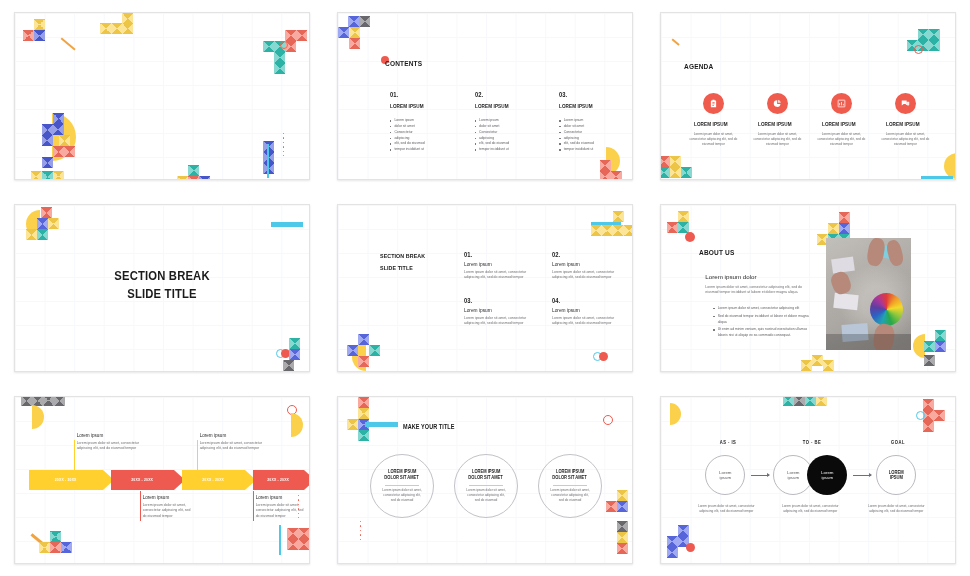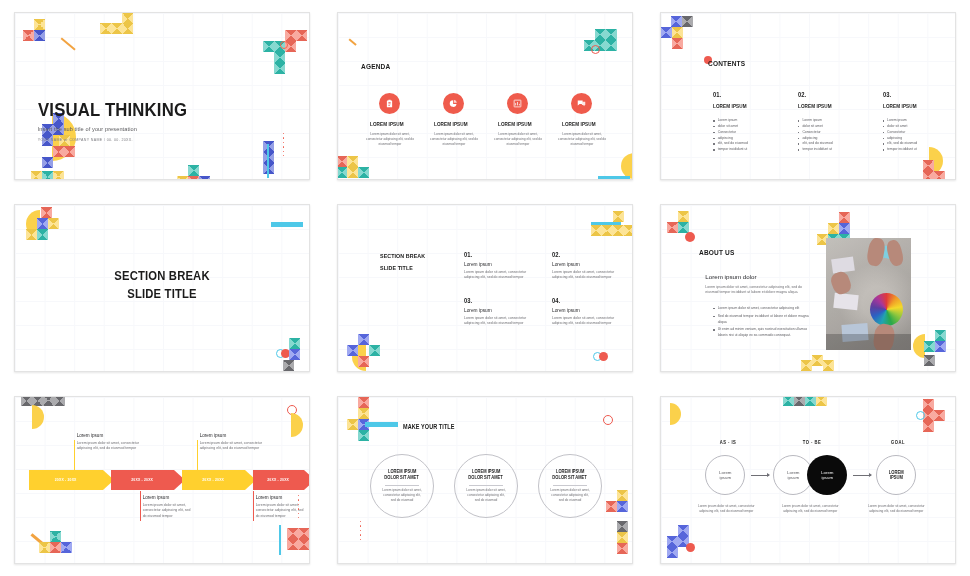--- a/index.html
+++ b/index.html
@@ -189,116 +189,20 @@
     <div class="bar" style="left:252px;top:131px;width:2.6px;height:34px;background:#4EC8E8;"></div>
     <div class="dotcol" style="left:268px;top:120px;">
       <span></span>
           <span></span>
           <span></span>
           <span></span>
           <span></span>
           <span></span>
     </div>
 
-    <div style="position:absolute;left:23px;top:86px;">
-      <div class="t-hero">VISUAL THINKING</div>
-      <div class="t-sub" style="margin-top:5px;">Insert the sub title of your presentation</div>
-      <div class="t-meta" style="margin-top:6px;">YOUR NAME or COMPANY NAME  /  00. 00. 20XX.</div>
-    </div>
-   </div>
-  </div>
-
-  <div class="cell">
-   <div class="slide">
-    <div class="grid"></div>
-
-    <div class="slash" style="left:10px;top:28px;width:9px;height:2.4px;background:#F2A341;transform:rotate(40deg);"></div>
-
-    <div class="blk" style="left:257px;top:16px;width:11px;height:11px;">
-          <i style="--c:#2FBDAE"></i>
-        </div>
-    <div class="blk" style="left:246px;top:27px;width:11px;height:11px;">
-          <i style="--c:#2FBDAE"></i>
-        </div>
-    <div class="blk" style="left:257px;top:27px;width:11px;height:11px;">
-          <i style="--c:#2FBDAE"></i>
-        </div>
-    <div class="blk" style="left:268px;top:27px;width:11px;height:11px;">
-          <i style="--c:#2FBDAE"></i>
-        </div>
-    <div class="blk" style="left:268px;top:16px;width:11px;height:11px;">
-          <i style="--c:#2FBDAE"></i>
-        </div>
-    <div class="ring" style="left:253px;top:32px;width:9px;height:9px;border:1.4px solid #EE5A4F;"></div>
-
-    <div class="t-head" style="position:absolute;left:23px;top:49px;">AGENDA</div>
-
-    <div style="position:absolute;left:20px;top:80px;width:256px;display:flex;">
-
-      <div style="width:64px;display:flex;flex-direction:column;align-items:center;">
-        <div style="width:21px;height:21px;border-radius:50%;background:#EF5B4C;display:flex;align-items:center;justify-content:center;">
-          <svg width="9" height="9" viewBox="0 0 24 24" fill="#fff">
-                <path d="M9 2h6v2h3a1 1 0 011 1v16a1 1 0 01-1 1H6a1 1 0 01-1-1V5a1 1 0 011-1h3V2zm0 6v2h6V8H9zm0 4v2h6v-2H9zm0 4v2h4v-2H9z"></path>
-              </svg>
-        </div>
-        <div class="t-sm-head" style="margin-top:7px;transform:scaleX(.86);">LOREM IPSUM</div>
-        <div class="t-body-c" style="margin-top:5px;width:56px;">Lorem ipsum dolor sit amet, consectetur adipiscing elit, sed do eiusmod tempor</div>
-      </div>
-
-      <div style="width:64px;display:flex;flex-direction:column;align-items:center;">
-        <div style="width:21px;height:21px;border-radius:50%;background:#EF5B4C;display:flex;align-items:center;justify-content:center;">
-          <svg width="9" height="9" viewBox="0 0 24 24" fill="#fff">
-                <path d="M11 3a9 9 0 108.94 10H11V3z"></path>
-                <path d="M13 2v8h8a9 9 0 00-8-8z" opacity=".75"></path>
-              </svg>
-        </div>
-        <div class="t-sm-head" style="margin-top:7px;transform:scaleX(.86);">LOREM IPSUM</div>
-        <div class="t-body-c" style="margin-top:5px;width:56px;">Lorem ipsum dolor sit amet, consectetur adipiscing elit, sed do eiusmod tempor</div>
-      </div>
-
-      <div style="width:64px;display:flex;flex-direction:column;align-items:center;">
-        <div style="width:21px;height:21px;border-radius:50%;background:#EF5B4C;display:flex;align-items:center;justify-content:center;">
-          <svg width="9" height="9" viewBox="0 0 24 24" fill="none" stroke="#fff" stroke-width="2">
-                <rect x="3" y="3" width="18" height="18" rx="1"></rect>
-                <path d="M7 16v-4M12 16v-7M17 16v-2" stroke-linecap="round"></path>
-              </svg>
-        </div>
-        <div class="t-sm-head" style="margin-top:7px;transform:scaleX(.86);">LOREM IPSUM</div>
-        <div class="t-body-c" style="margin-top:5px;width:56px;">Lorem ipsum dolor sit amet, consectetur adipiscing elit, sed do eiusmod tempor</div>
-      </div>
-
-      <div style="width:64px;display:flex;flex-direction:column;align-items:center;">
-        <div style="width:21px;height:21px;border-radius:50%;background:#EF5B4C;display:flex;align-items:center;justify-content:center;">
-          <svg width="9" height="9" viewBox="0 0 24 24" fill="#fff">
-                <path d="M2 4h13v9H7l-5 4V4z"></path>
-                <path d="M17 7h5v9h-2v3l-4-3h-3V13h1V7z" opacity=".85"></path>
-              </svg>
-        </div>
-        <div class="t-sm-head" style="margin-top:7px;transform:scaleX(.86);">LOREM IPSUM</div>
-        <div class="t-body-c" style="margin-top:5px;width:56px;">Lorem ipsum dolor sit amet, consectetur adipiscing elit, sed do eiusmod tempor</div>
-      </div>
-    </div>
-
-    <div class="blk" style="left:-2px;top:143px;width:11px;height:11px;">
-          <i style="--c:#F46C5C"></i>
-        </div>
-    <div class="blk" style="left:9px;top:143px;width:11px;height:11px;">
-          <i style="--c:#FBD14B"></i>
-        </div>
-    <div class="blk" style="left:-2px;top:154px;width:11px;height:11px;">
-          <i style="--c:#2FBDAE"></i>
-        </div>
-    <div class="blk" style="left:9px;top:154px;width:11px;height:11px;">
-          <i style="--c:#FBD14B"></i>
-        </div>
-    <div class="blk" style="left:20px;top:154px;width:11px;height:11px;">
-          <i style="--c:#2FBDAE"></i>
-        </div>
-    <div class="half-circle" style="left:283px;top:140px;width:13px;height:26px;background:#FBD14B;border-radius:13px 0 0 13px;"></div>
-    <div class="bar" style="left:260px;top:163px;width:32px;height:3px;background:#4EC8E8;"></div>
    </div>
   </div>
 
   <div class="cell">
    <div class="slide">
     <div class="grid"></div>
 
     <div class="blk" style="left:10px;top:3px;width:11px;height:11px;">
           <i style="--c:#5B6BE8"></i>
         </div>
@@ -367,20 +271,111 @@
     <div class="blk" style="left:273px;top:158px;width:11px;height:11px;">
           <i style="--c:#F46C5C"></i>
         </div>
    </div>
   </div>
 
   <div class="cell">
    <div class="slide">
     <div class="grid"></div>
 
+    <div class="slash" style="left:10px;top:28px;width:9px;height:2.4px;background:#F2A341;transform:rotate(40deg);"></div>
+
+    <div class="blk" style="left:257px;top:16px;width:11px;height:11px;">
+          <i style="--c:#2FBDAE"></i>
+        </div>
+    <div class="blk" style="left:246px;top:27px;width:11px;height:11px;">
+          <i style="--c:#2FBDAE"></i>
+        </div>
+    <div class="blk" style="left:257px;top:27px;width:11px;height:11px;">
+          <i style="--c:#2FBDAE"></i>
+        </div>
+    <div class="blk" style="left:268px;top:27px;width:11px;height:11px;">
+          <i style="--c:#2FBDAE"></i>
+        </div>
+    <div class="blk" style="left:268px;top:16px;width:11px;height:11px;">
+          <i style="--c:#2FBDAE"></i>
+        </div>
+    <div class="ring" style="left:253px;top:32px;width:9px;height:9px;border:1.4px solid #EE5A4F;"></div>
+
+    <div class="t-head" style="position:absolute;left:23px;top:49px;">AGENDA</div>
+
+    <div style="position:absolute;left:20px;top:80px;width:256px;display:flex;">
+
+      <div style="width:64px;display:flex;flex-direction:column;align-items:center;">
+        <div style="width:21px;height:21px;border-radius:50%;background:#EF5B4C;display:flex;align-items:center;justify-content:center;">
+          <svg width="9" height="9" viewBox="0 0 24 24" fill="#fff">
+                <path d="M9 2h6v2h3a1 1 0 011 1v16a1 1 0 01-1 1H6a1 1 0 01-1-1V5a1 1 0 011-1h3V2zm0 6v2h6V8H9zm0 4v2h6v-2H9zm0 4v2h4v-2H9z"></path>
+              </svg>
+        </div>
+        <div class="t-sm-head" style="margin-top:7px;transform:scaleX(.86);">LOREM IPSUM</div>
+        <div class="t-body-c" style="margin-top:5px;width:56px;">Lorem ipsum dolor sit amet, consectetur adipiscing elit, sed do eiusmod tempor</div>
+      </div>
+
+      <div style="width:64px;display:flex;flex-direction:column;align-items:center;">
+        <div style="width:21px;height:21px;border-radius:50%;background:#EF5B4C;display:flex;align-items:center;justify-content:center;">
+          <svg width="9" height="9" viewBox="0 0 24 24" fill="#fff">
+                <path d="M11 3a9 9 0 108.94 10H11V3z"></path>
+                <path d="M13 2v8h8a9 9 0 00-8-8z" opacity=".75"></path>
+              </svg>
+        </div>
+        <div class="t-sm-head" style="margin-top:7px;transform:scaleX(.86);">LOREM IPSUM</div>
+        <div class="t-body-c" style="margin-top:5px;width:56px;">Lorem ipsum dolor sit amet, consectetur adipiscing elit, sed do eiusmod tempor</div>
+      </div>
+
+      <div style="width:64px;display:flex;flex-direction:column;align-items:center;">
+        <div style="width:21px;height:21px;border-radius:50%;background:#EF5B4C;display:flex;align-items:center;justify-content:center;">
+          <svg width="9" height="9" viewBox="0 0 24 24" fill="none" stroke="#fff" stroke-width="2">
+                <rect x="3" y="3" width="18" height="18" rx="1"></rect>
+                <path d="M7 16v-4M12 16v-7M17 16v-2" stroke-linecap="round"></path>
+              </svg>
+        </div>
+        <div class="t-sm-head" style="margin-top:7px;transform:scaleX(.86);">LOREM IPSUM</div>
+        <div class="t-body-c" style="margin-top:5px;width:56px;">Lorem ipsum dolor sit amet, consectetur adipiscing elit, sed do eiusmod tempor</div>
+      </div>
+
+      <div style="width:64px;display:flex;flex-direction:column;align-items:center;">
+        <div style="width:21px;height:21px;border-radius:50%;background:#EF5B4C;display:flex;align-items:center;justify-content:center;">
+          <svg width="9" height="9" viewBox="0 0 24 24" fill="#fff">
+                <path d="M2 4h13v9H7l-5 4V4z"></path>
+                <path d="M17 7h5v9h-2v3l-4-3h-3V13h1V7z" opacity=".85"></path>
+              </svg>
+        </div>
+        <div class="t-sm-head" style="margin-top:7px;transform:scaleX(.86);">LOREM IPSUM</div>
+        <div class="t-body-c" style="margin-top:5px;width:56px;">Lorem ipsum dolor sit amet, consectetur adipiscing elit, sed do eiusmod tempor</div>
+      </div>
+    </div>
+
+    <div class="blk" style="left:-2px;top:143px;width:11px;height:11px;">
+          <i style="--c:#F46C5C"></i>
+        </div>
+    <div class="blk" style="left:9px;top:143px;width:11px;height:11px;">
+          <i style="--c:#FBD14B"></i>
+        </div>
+    <div class="blk" style="left:-2px;top:154px;width:11px;height:11px;">
+          <i style="--c:#2FBDAE"></i>
+        </div>
+    <div class="blk" style="left:9px;top:154px;width:11px;height:11px;">
+          <i style="--c:#FBD14B"></i>
+        </div>
+    <div class="blk" style="left:20px;top:154px;width:11px;height:11px;">
+          <i style="--c:#2FBDAE"></i>
+        </div>
+    <div class="half-circle" style="left:283px;top:140px;width:13px;height:26px;background:#FBD14B;border-radius:13px 0 0 13px;"></div>
+    <div class="bar" style="left:260px;top:163px;width:32px;height:3px;background:#4EC8E8;"></div>
+   </div>
+  </div>
+
+  <div class="cell">
+   <div class="slide">
+    <div class="grid"></div>
+
     <div class="half-circle" style="left:11px;top:5px;width:14px;height:28px;background:#FBD14B;border-radius:14px 0 0 14px;"></div>
     <div class="blk" style="left:26px;top:2px;width:11px;height:11px;">
           <i style="--c:#F46C5C"></i>
         </div>
     <div class="blk" style="left:22px;top:13px;width:11px;height:11px;">
           <i style="--c:#5B6BE8"></i>
         </div>
     <div class="blk" style="left:33px;top:13px;width:11px;height:11px;">
           <i style="--c:#FBD14B"></i>
         </div>

